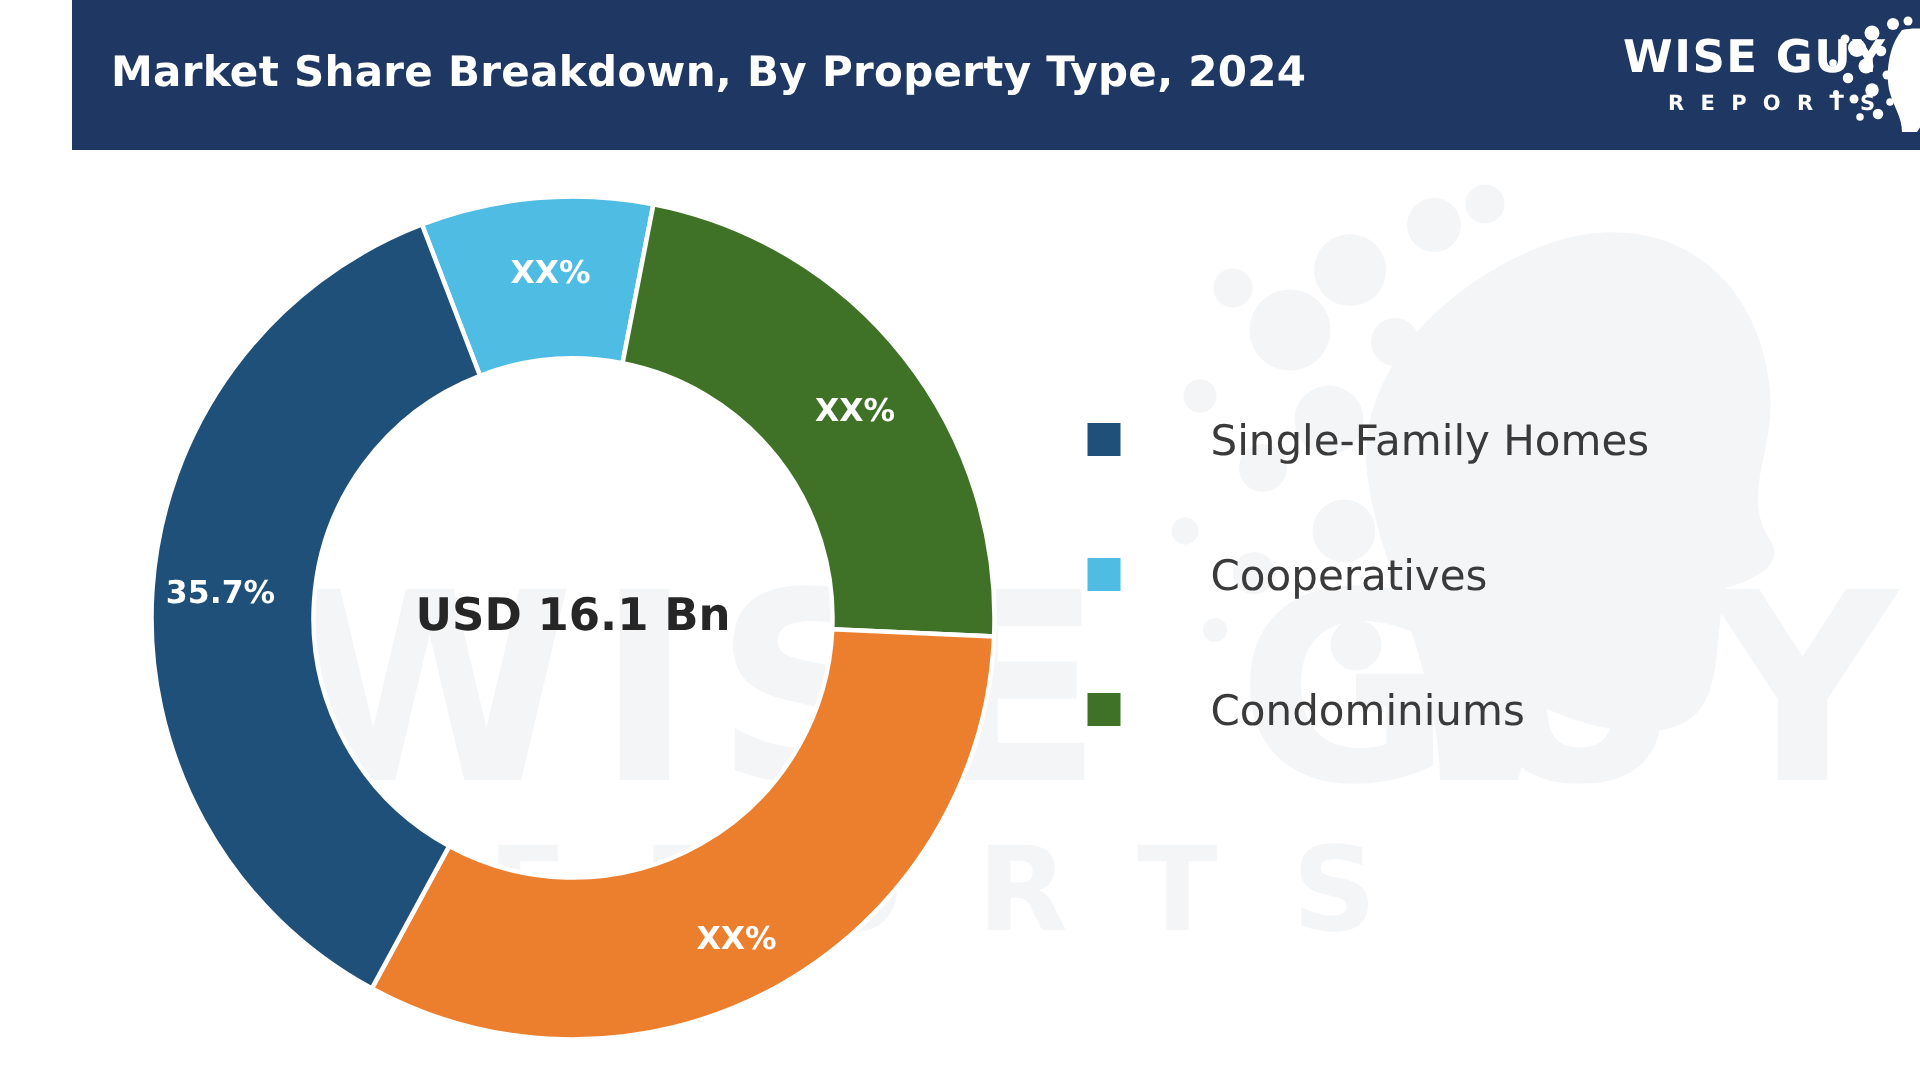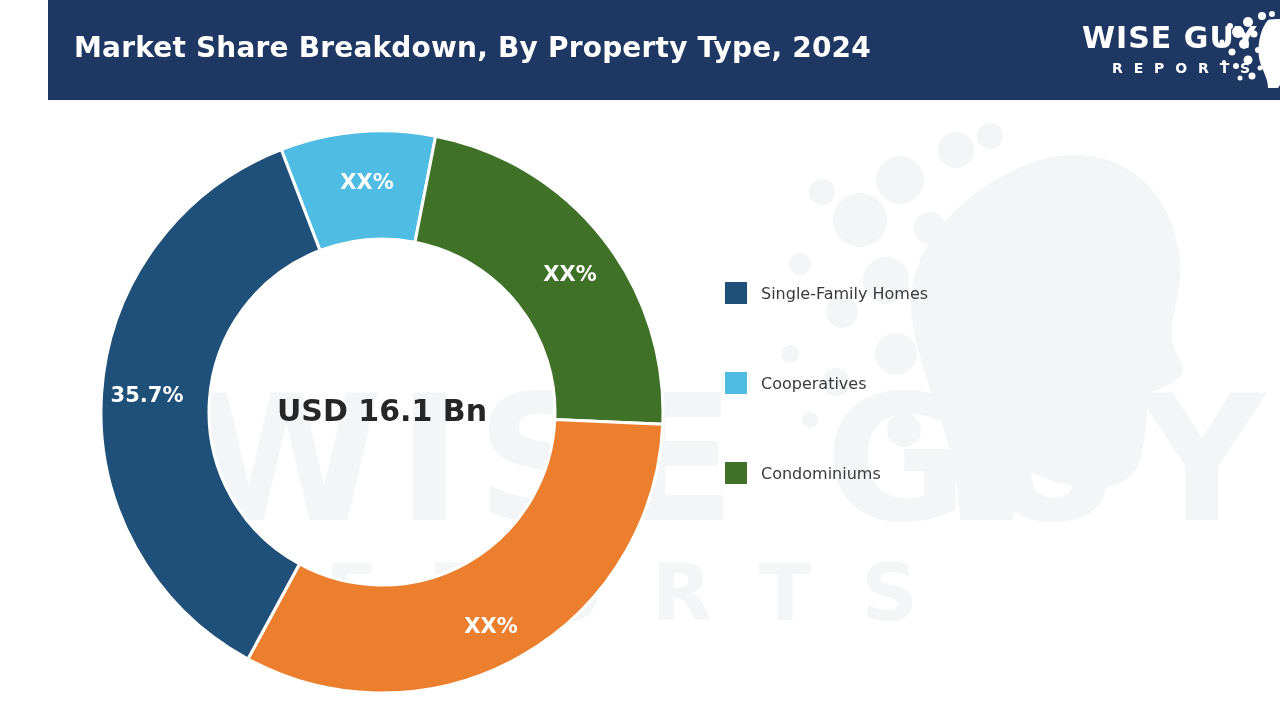--- a/index.html
+++ b/index.html
@@ -95,23 +95,24 @@
     height: 90px;
   }
   .legend-swatch {
     width: 22px;
     height: 22px;
     flex: 0 0 auto;
     margin-right: 14px;
   }
   .legend-label {
     font-family: "DejaVu Sans", sans-serif;
-    font-size: 16px;
+    font-size: 28px;
     color: #3a3a3a;
     white-space: nowrap;
+    margin-left: 46px;
   }
 </style>
 </head>
 <body>
 
 <div id="page">
 
   <div id="header" style="background: rgb(31, 55, 99);">
     <div id="header-title">Market Share Breakdown, By Property Type, 2024</div>
 

